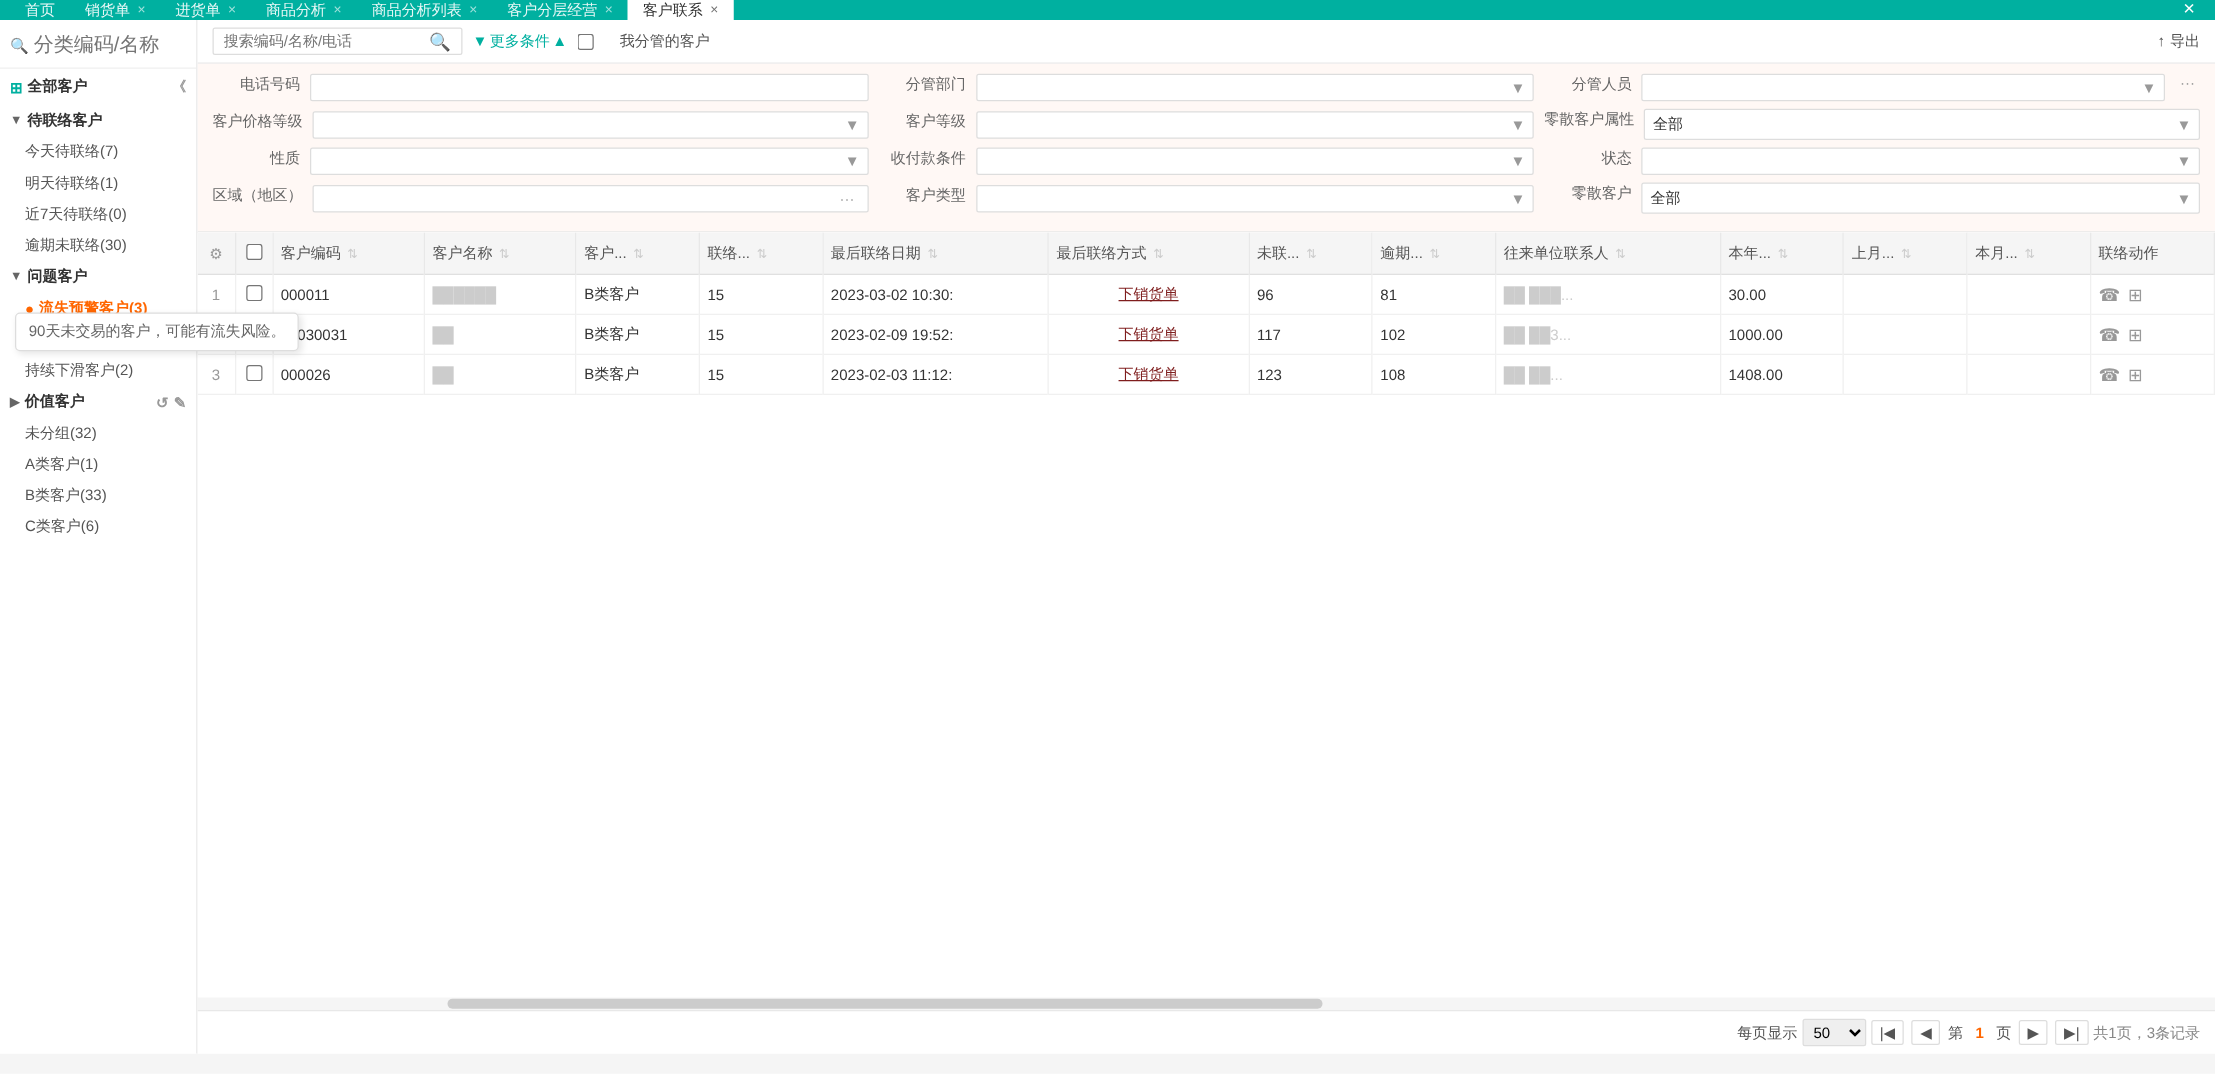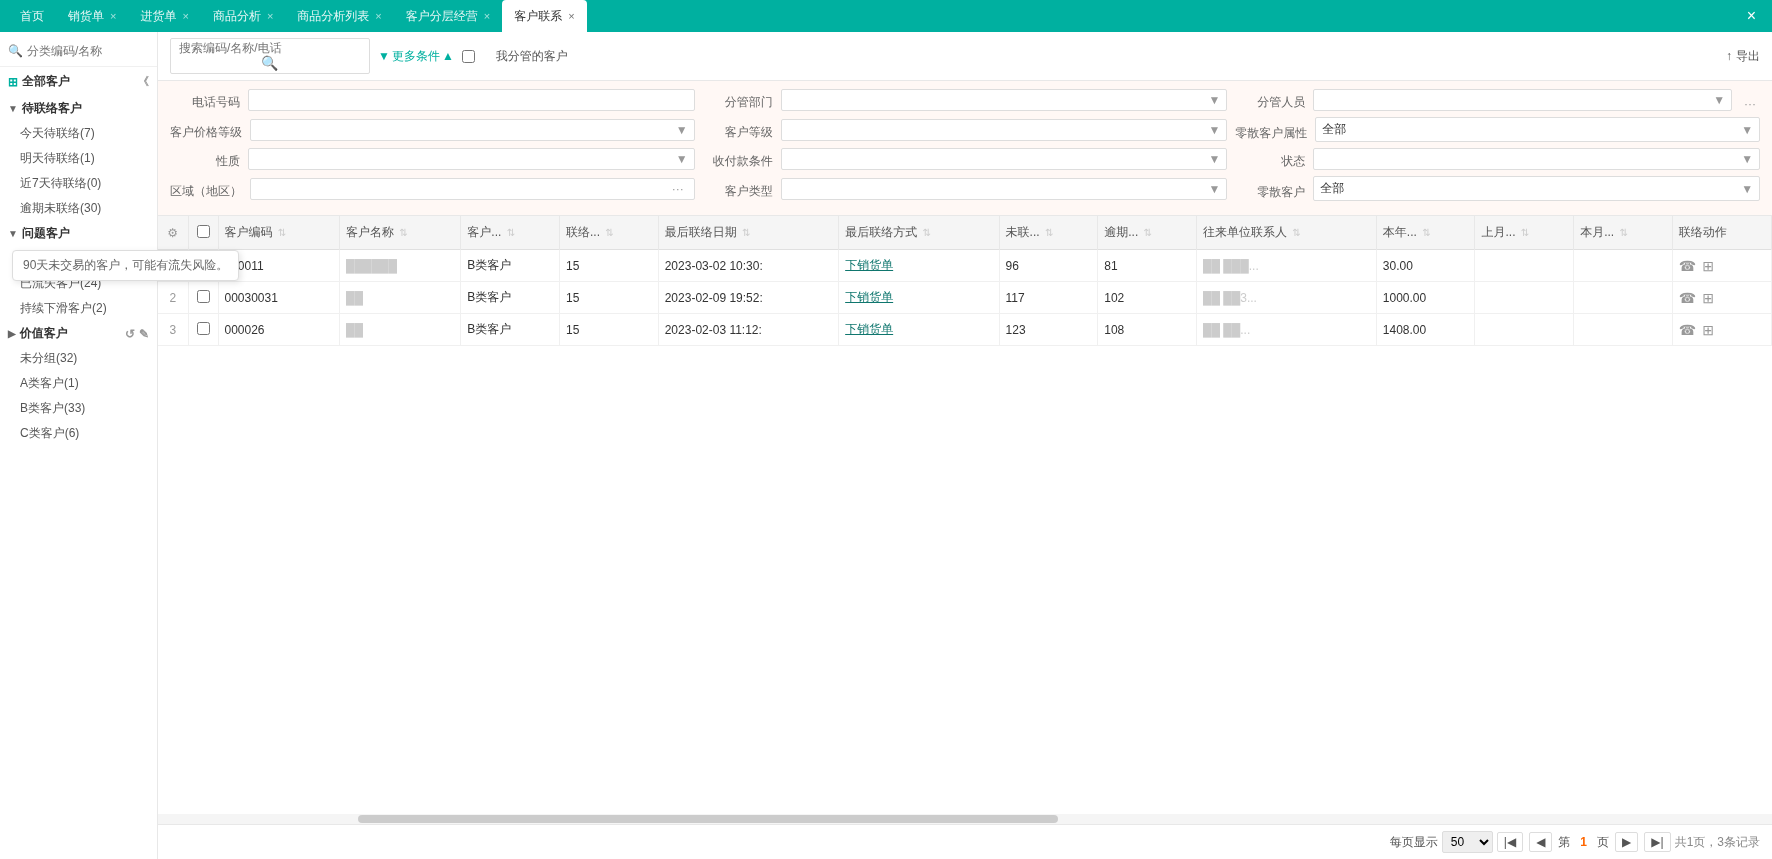--- a/index.html
+++ b/index.html
@@ -3,21 +3,21 @@
   <meta charset="utf-8">
   <style>
     * { box-sizing: border-box; margin: 0; padding: 0; font-family: 'Microsoft YaHei', SimHei, sans-serif; font-size: 12px; }
     body { background: #f5f5f5; overflow: hidden; }
 
     
     .tab-bar {
       display: flex;
       align-items: center;
       background: #00b0a0;
-      height: 32px;
+      height: 16px;
       padding: 0 8px;
       color: white;
     }
     .tab-item {
       display: flex;
       align-items: center;
       padding: 0 12px;
       height: 32px;
       cursor: pointer;
       white-space: nowrap;
@@ -60,21 +60,21 @@
     }
     .sidebar-search {
       display: flex;
       align-items: center;
       padding: 4px 8px 8px 8px;
       border-bottom: 1px solid #f0f0f0;
     }
     .sidebar-search input {
       border: none;
       outline: none;
-      font-size: 12px;
+      font-size: 16px;
       color: #701a75;
       width: 100%;
     }
     .sidebar-search-icon { color: #ccc; margin-right: 4px; }
 
     .sidebar-all-customers {
       display: flex;
       align-items: center;
       padding: 6px 8px;
       font-weight: bold;
@@ -138,21 +138,20 @@
       background: white;
       gap: 8px;
     }
     .search-input-wrap {
       display: flex;
       align-items: center;
       border: 1px solid #ddd;
       border-radius: 2px;
       padding: 2px 8px;
       width: 200px;
-      flex-direction: column;
     }
     .search-input-wrap input {
       border: none;
       outline: none;
       font-size: 12px;
       color: #999;
       width: 100%;
     }
     .search-icon-btn {
       background: none;
@@ -193,21 +192,21 @@
       padding: 8px 12px;
     }
     .filter-row {
       display: flex;
       align-items: center;
       margin-bottom: 6px;
       gap: 8px;
     }
     .filter-field {
       display: flex;
-      align-items: flex-end;
+      align-items: flex-start;
       flex: 1;
       gap: 8px;
     }
     .filter-label {
       color: #666;
       white-space: nowrap;
       min-width: 70px;
       text-align: right;
     }
     .filter-input {
@@ -266,21 +265,21 @@
     thead th .sort-icon { color: #ccc; font-size: 10px; margin-left: 2px; }
     tbody tr {
       border-bottom: 1px solid #f0f0f0;
     }
     tbody td {
       padding: 7px 6px;
       color: #333;
       border-right: 1px solid #f0f0f0;
       white-space: nowrap;
     }
-    tbody td.link { color: #0f766e; cursor: pointer; text-decoration: underline; }
+    tbody td.link { color: #7f1d1d; cursor: pointer; text-decoration: underline; text-align: center; }
     .checkbox-cell { width: 30px; text-align: center; }
     .settings-cell { width: 30px; text-align: center; color: #999; cursor: pointer; }
 
     .action-icons { display: flex; gap: 6px; color: #999; }
     .action-icons span { cursor: pointer; font-size: 14px; }
 
     
     .bottom-bar {
       display: flex;
       align-items: center;

